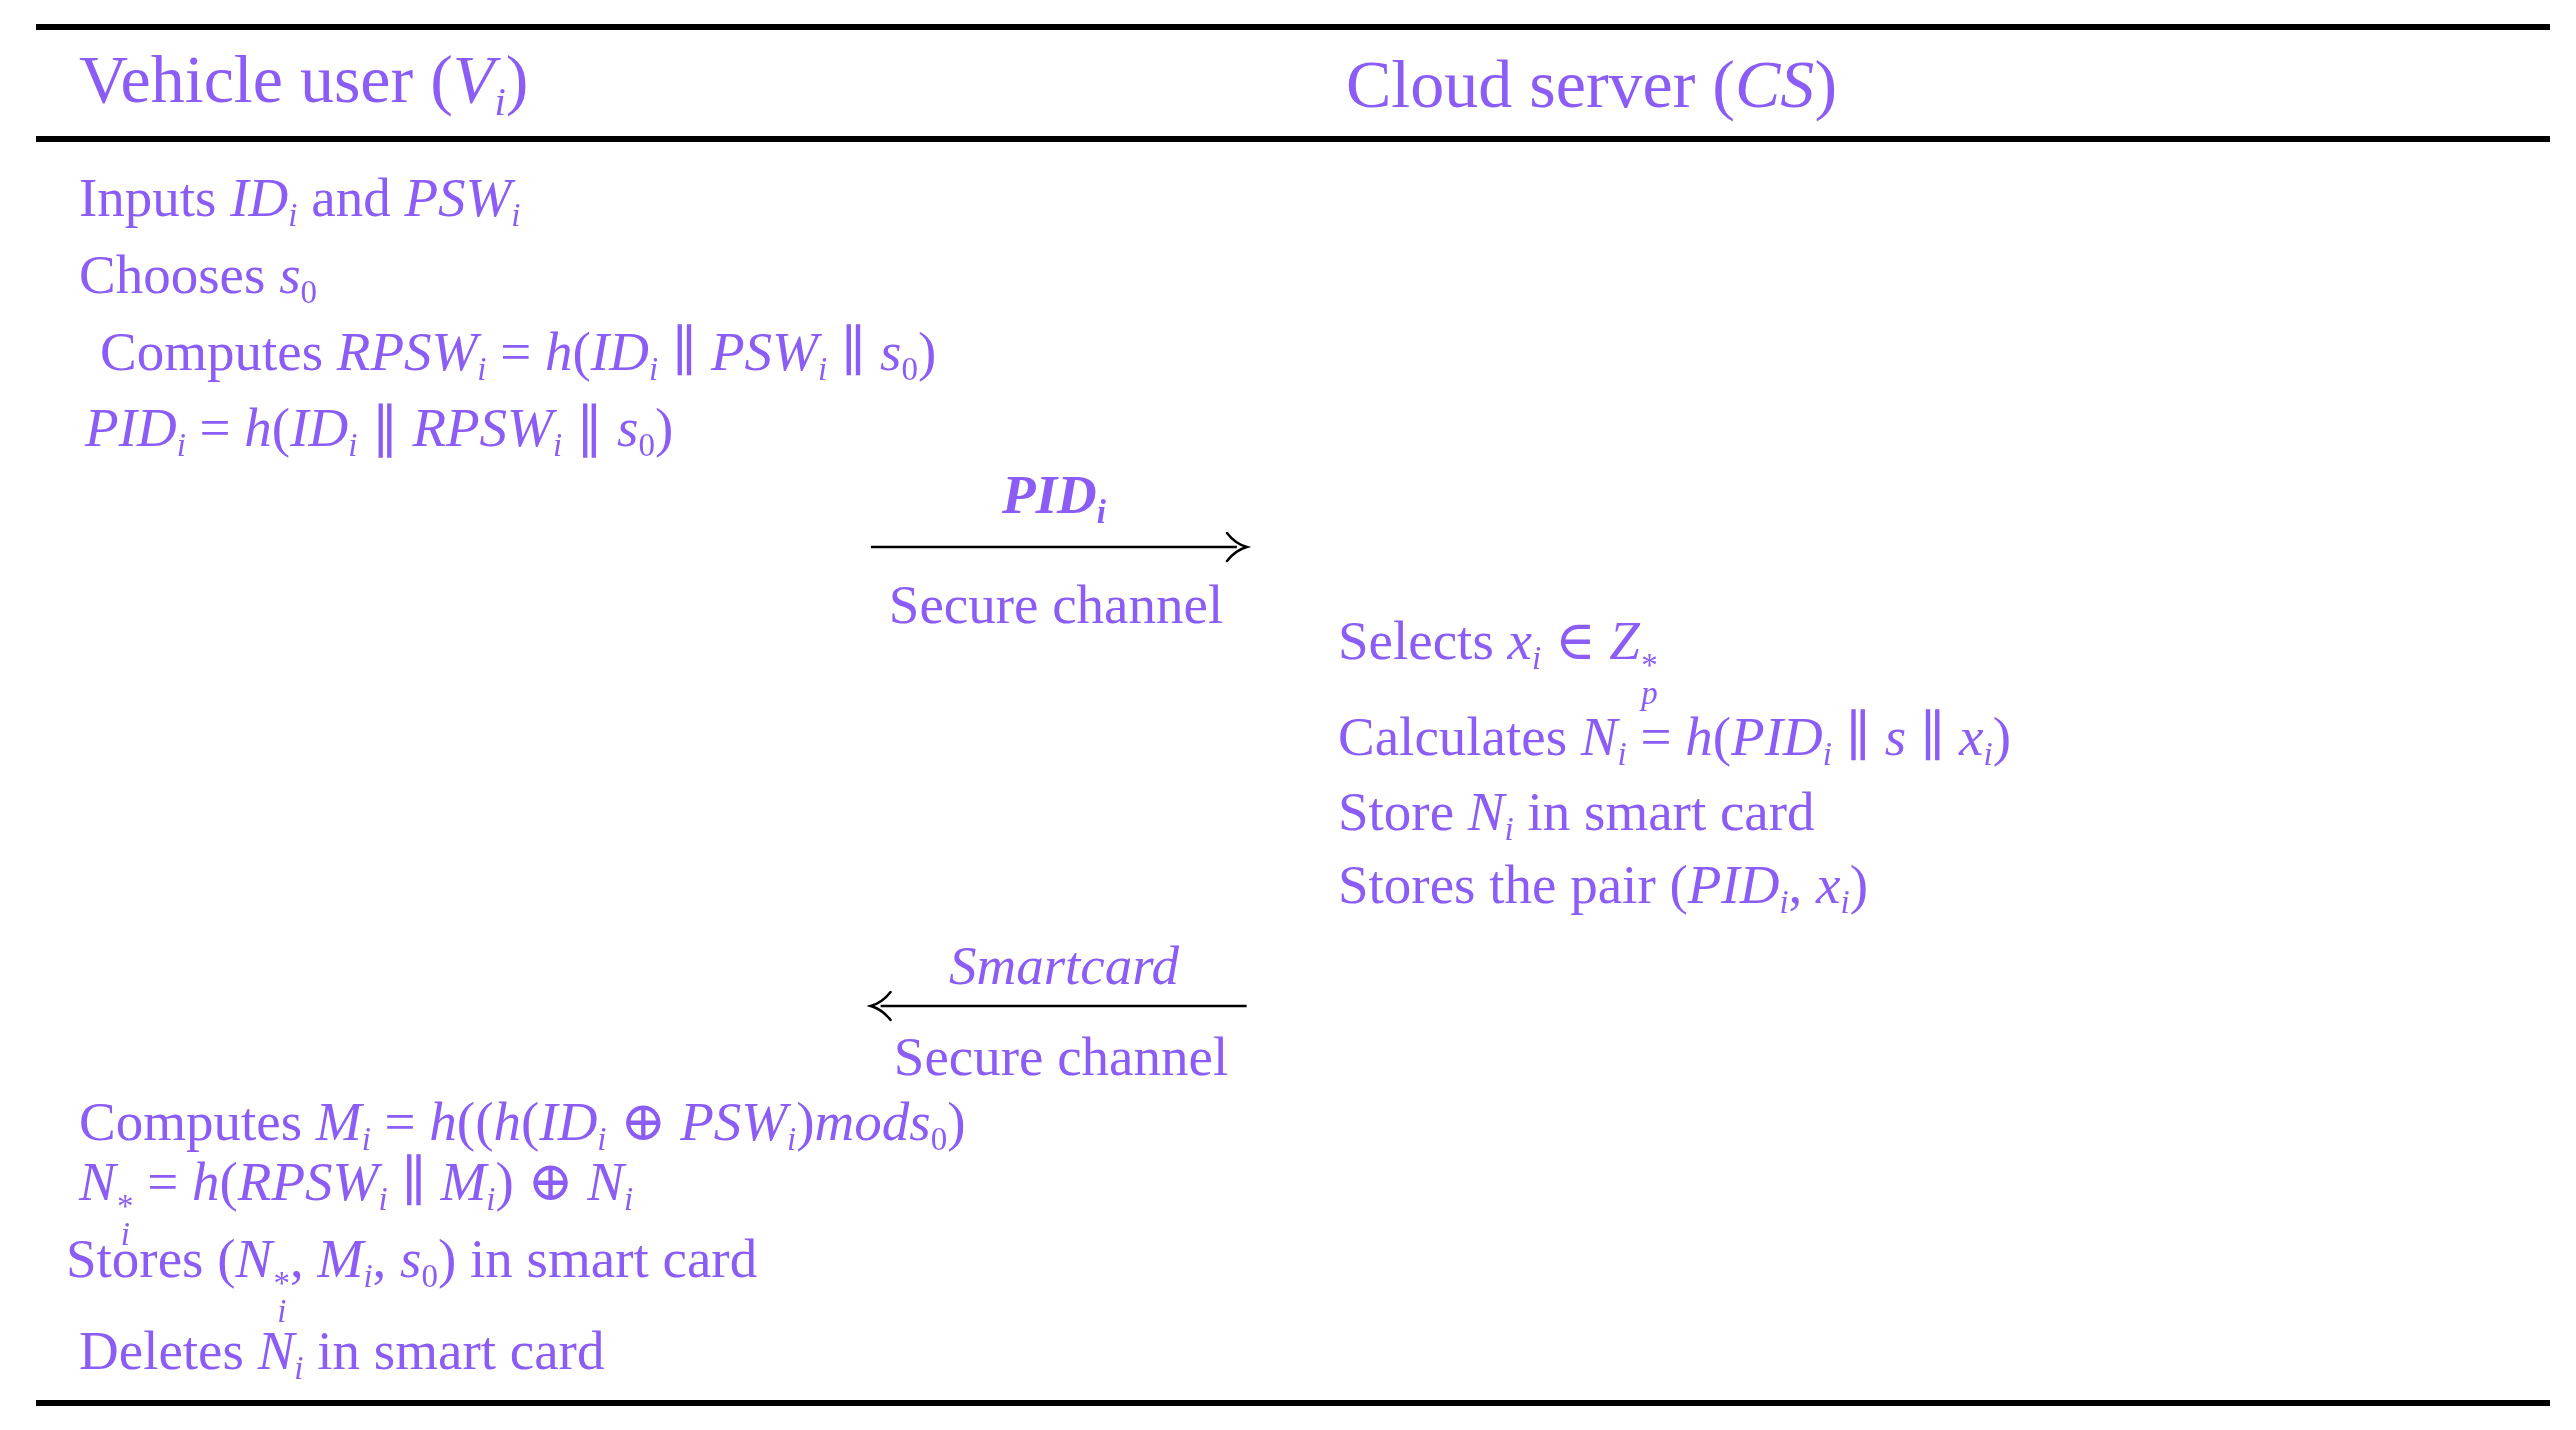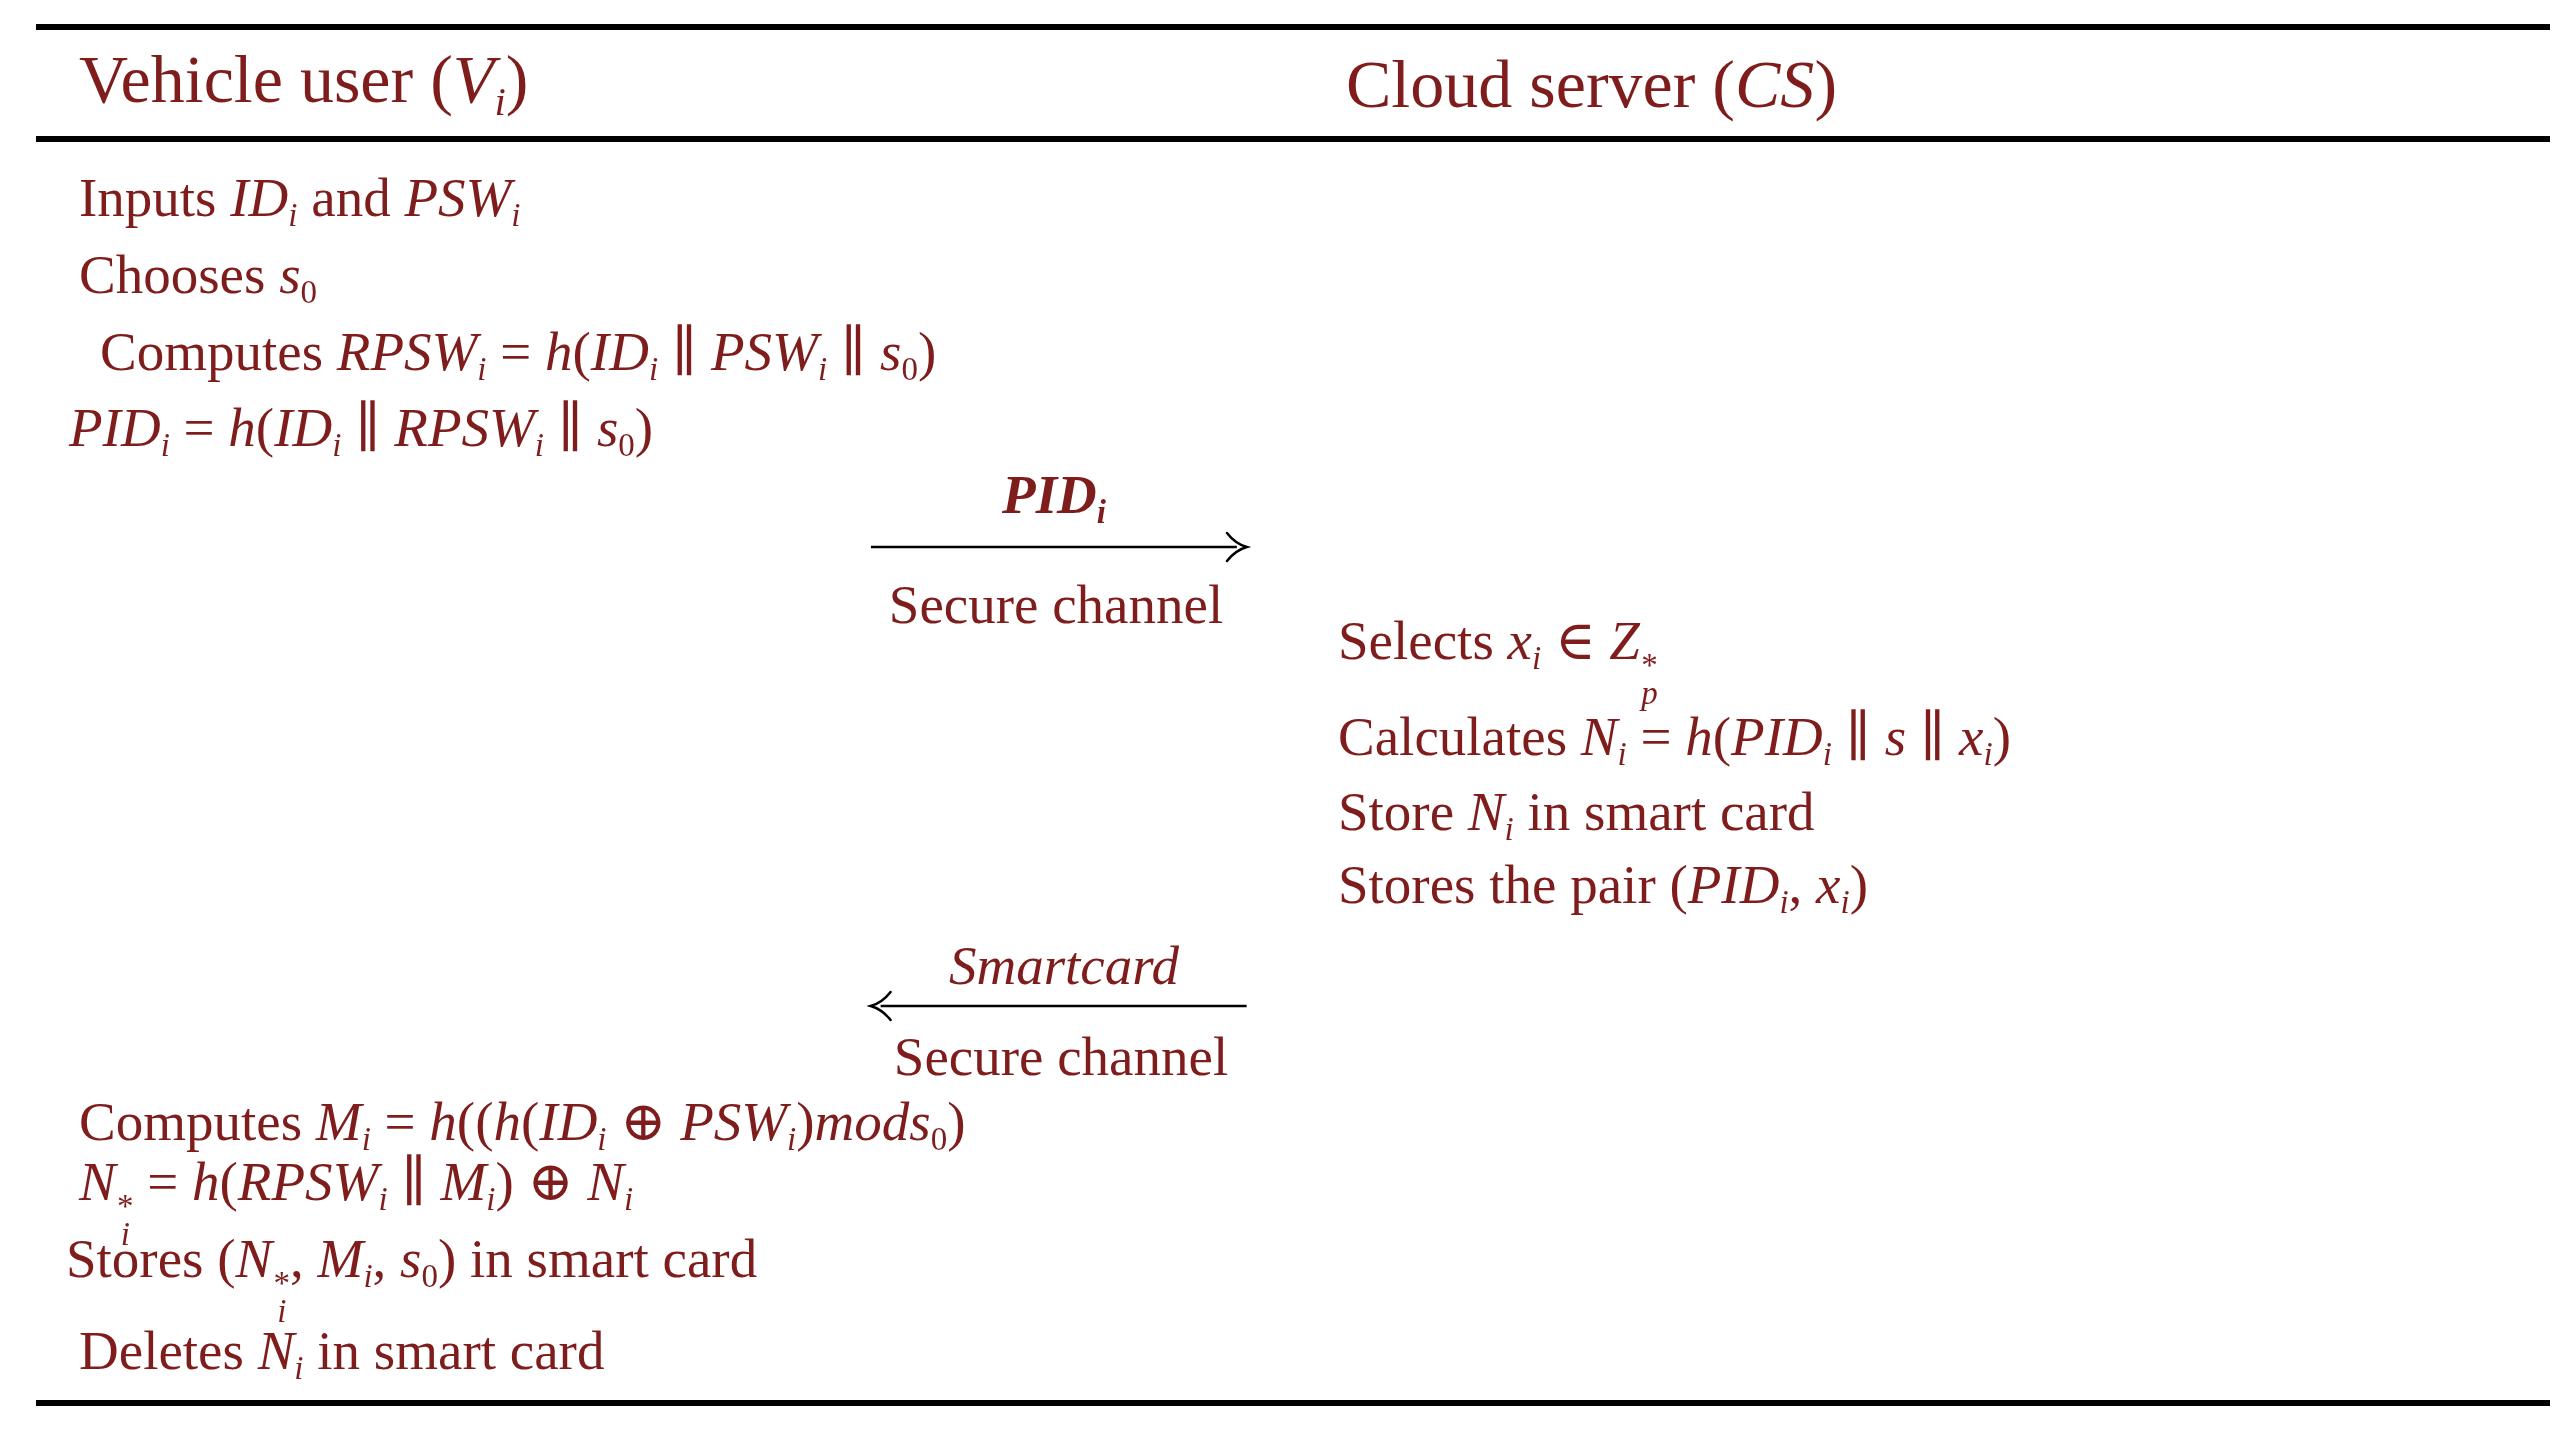--- a/index.html
+++ b/index.html
@@ -5,21 +5,21 @@
   html, body {
     margin: 0;
     padding: 0;
     background: #ffffff;
   }
   .page {
     position: relative;
     width: 2576px;
     height: 1430px;
     background: #ffffff;
-    color: #7f1d1d;
+    color: #8b5cf6;
     font-family: "Liberation Serif", "DejaVu Serif", serif;
     font-size: 55px;
     overflow: hidden;
   }
   .rule {
     position: absolute;
     left: 36px;
     width: 2514px;
     height: 5.8px;
     background: #000000;
@@ -66,21 +66,21 @@
   .stk-sub { font-style: italic; display: block; }
 
   
   .header-left  { left: 79px;   top: 84px; }
   .header-right { left: 1346px; top: 84px; }
 
   
   .l1 { left: 79px; top: 201px; }
   .l2 { left: 79px; top: 278px; }
   .l3 { left: 79px; top: 355px; margin-left: 21px; }
-  .l4 { left: 69px; top: 431px; }
+  .l4 { left: 85px; top: 431px; font-family: Liberation Serif, serif; }
   .l5 { left: 79px; top: 1125px; }
   .l6 { left: 79px; top: 1201px; }
   .l7 { left: 66px; top: 1278px; }
   .l8 { left: 79px; top: 1354px; }
 
   
   .r1 { left: 1338px; top: 660px; }
   .r2 { left: 1338px; top: 740px; }
   .r3 { left: 1338px; top: 815px; }
   .r4 { left: 1338px; top: 888px; }

